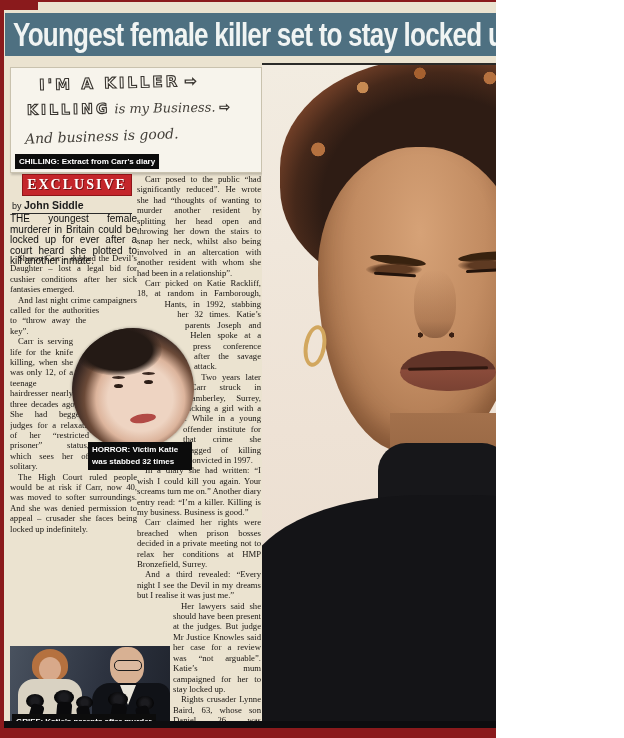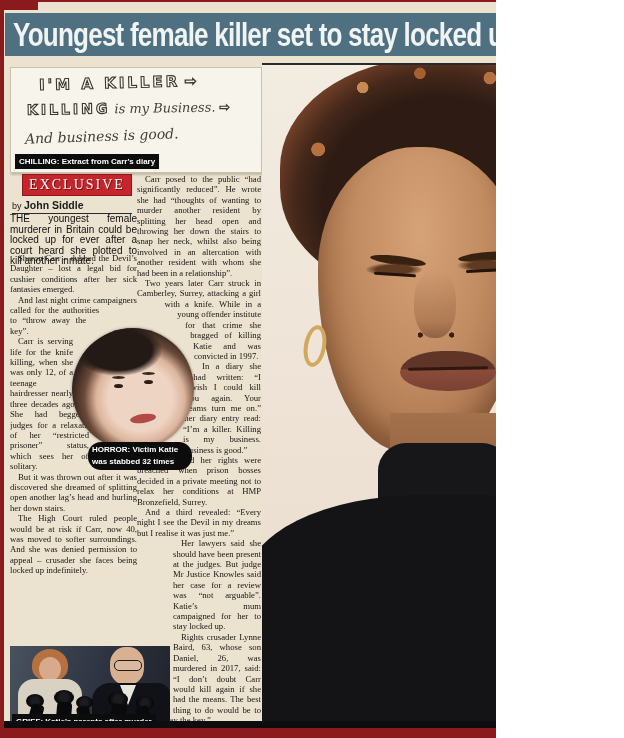--- a/index.html
+++ b/index.html
@@ -42,21 +42,21 @@
   .dl3{position:absolute;left:14px;top:60px;font-size:14px;transform:rotate(-2deg);}
   .cap{
     position:absolute;background:#0c0c0c;color:#fff;
     font-weight:bold;font-size:8px;line-height:11px;padding:2px 4px;
   }
   .cap-chilling{left:4px;bottom:3px;}
   
   .exclusive{
     position:absolute;left:18px;top:172px;width:108px;height:20px;
     background:#c4262b;color:#fff;text-align:center;
-    font-family:"Liberation Serif",serif;font-weight:normal;font-size:14px;
+    font-family:"Liberation Serif",serif;font-weight:bold;font-size:14px;
     line-height:20px;letter-spacing:2px;text-shadow:1px 1px 0 #6e0f12;
     border:1px solid #8e1518;
   }
   .byline{position:absolute;left:8px;top:197px;font-size:9px;color:#1a1a1a;border-bottom:1px solid #2a2a2a;width:120px;padding-bottom:2px;}
   .byline b{font-size:10.5px;}
   .intro{
     position:absolute;left:6px;top:212px;width:127px;
     font-weight:normal;font-size:10px;line-height:10.6px;text-align:justify;
     color:#101010;
   }
@@ -77,21 +77,21 @@
   
   .katie{
     position:absolute;left:68px;top:326px;width:122px;height:122px;border-radius:50%;
     background:radial-gradient(circle at 56% 58%, #eed4c2 0 33%, #dcb49c 45%, #6b4a38 57%, #322420 70%, #262019 100%);
     overflow:hidden;box-shadow:0 0 3px rgba(0,0,0,.4);
   }
   .katie .hairtop{position:absolute;left:2px;top:-4px;width:88px;height:52px;border-radius:50%;background:radial-gradient(ellipse,#241a15 0 55%,rgba(36,26,21,0) 72%);}
   .katie .eye{position:absolute;width:9px;height:4px;background:#2c1d16;border-radius:50%;}
   .katie .brow{position:absolute;width:13px;height:3px;background:#3a2820;border-radius:50%;}
   .katie .lips{position:absolute;left:58px;top:86px;width:26px;height:9px;background:#b24a45;border-radius:50%;transform:rotate(-8deg);}
-  .cap-horror{left:84px;top:440px;width:96px;line-height:12px;border-radius:13px;}
+  .cap-horror{left:84px;top:440px;width:96px;line-height:12px;}
   
   .grief{
     position:absolute;left:6px;top:644px;width:160px;height:86px;overflow:hidden;
     background:linear-gradient(105deg,#49525f 0%,#2d3340 55%,#1f232c 100%);
   }
   .g-whair{position:absolute;left:22px;top:3px;width:36px;height:32px;border-radius:50% 50% 42% 42%;background:#b5713f;}
   .g-wface{position:absolute;left:29px;top:11px;width:22px;height:24px;border-radius:50%;background:#d8a98a;}
   .g-wjacket{position:absolute;left:8px;top:33px;width:64px;height:53px;border-radius:16px 16px 0 0;background:#d9d2c2;}
   .g-mface{position:absolute;left:100px;top:1px;width:34px;height:38px;border-radius:45%;background:#d8b193;}
   .g-mglasses{position:absolute;left:104px;top:14px;width:26px;height:9px;border:1.5px solid #1c1c1c;border-radius:5px;background:rgba(255,255,255,.12);}
@@ -187,28 +187,28 @@
     <div class="exclusive">EXCLUSIVE</div>
     <div class="byline"><span>by </span><b>John Siddle</b></div>
     <div class="intro">THE youngest female murderer in Britain could be locked up for ever after a court heard she plotted to kill another inmate.</div>
 
     <div id="col1" class="col">
       <p>Sharon Carr – dubbed the Devil’s Daughter – lost a legal bid for cushier conditions after her sick fantasies emerged.</p>
       <div class="fl-r1"></div>
       <div class="fl-r2"></div>
       <p>And last night crime campaigners called for the authorities to “throw away the key”.</p>
       <p>Carr is serving life for the knife killing, when she was only 12, of a teenage hairdresser nearly three decades ago. She had begged judges for a relaxation of her “restricted prisoner” status, which sees her often kept in solitary.</p>
-      <p>But it was thrown out after it was discovered she dreamed of splitting open another lag’s head and hurling her down stairs.</p>
       <p>The High Court ruled people would be at risk if Carr, now 40, was moved to softer surroundings. And she was denied permission to appeal – crusader she faces being locked up indefinitely.</p>
     </div>
 
     <div id="col2" class="col">
       <p>Carr posed to the public “had significantly reduced”. He wrote she had “thoughts of wanting to murder another resident by splitting her head open and throwing her down the stairs to snap her neck, whilst also being involved in an altercation with another resident with whom she had been in a relationship”.</p>
       <div class="fl-l1"></div>
       <div class="fl-l2"></div>
+      <p>Carr picked on Katie Rackliff, 18, at random in Farnborough, Hants, in 1992, stabbing her 32 times. Katie’s parents Joseph and Helen spoke at a press conference after the savage attack.</p>
       <p>Two years later Carr struck in Camberley, Surrey, attacking a girl with a knife. While in a young offender institute for that crime she bragged of killing Katie and was convicted in 1997.</p>
       <p>In a diary she had written: “I wish I could kill you again. Your screams turn me on.” Another diary entry read: “I’m a killer. Killing is my business. Business is good.”</p>
       <p>Carr claimed her rights were breached when prison bosses decided in a private meeting not to relax her conditions at HMP Bronzefield, Surrey.</p>
       <p>And a third revealed: “Every night I see the Devil in my dreams but I realise it was just me.”</p>
       <div class="fl-grief"></div>
       <p>Her lawyers said she should have been present at the judges. But judge Mr Justice Knowles said her case for a review was “not arguable”. Katie’s mum campaigned for her to stay locked up.</p>
       <p>Rights crusader Lynne Baird, 63, whose son Daniel, 26, was murdered in 2017, said: “I don’t doubt Carr would kill again if she had the means. The best thing to do would be to throw away the key.”</p>
 
     </div>
 

